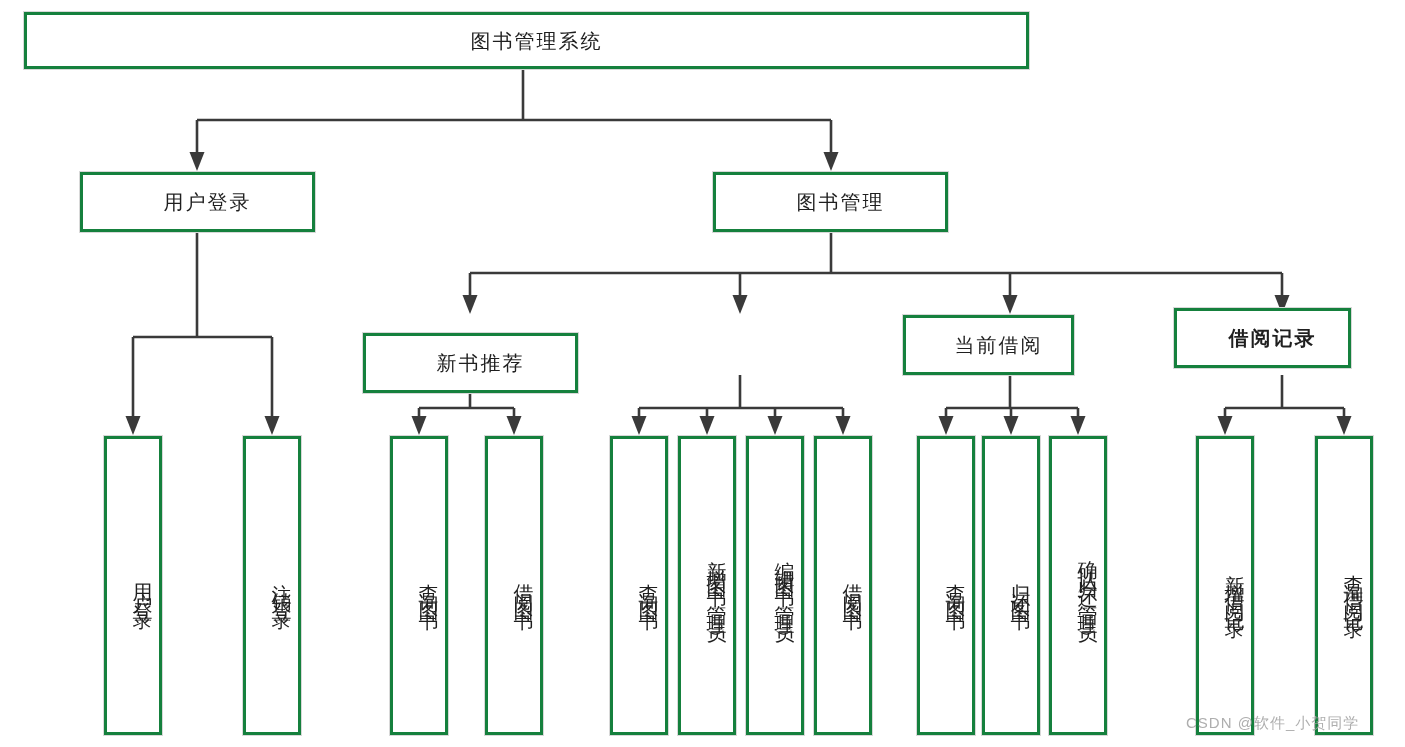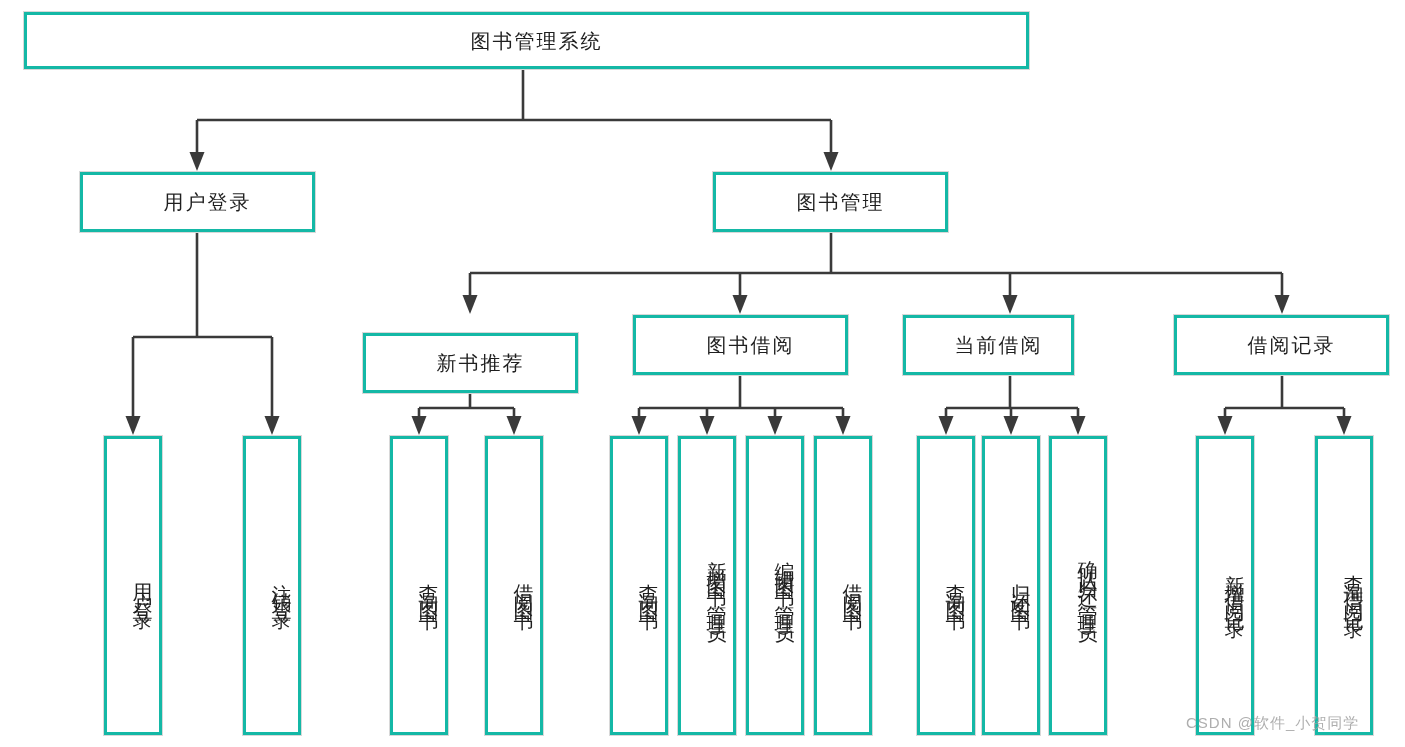--- a/index.html
+++ b/index.html
@@ -3,21 +3,21 @@
 <meta charset="utf-8">
 <style>
   html,body { margin:0; padding:0; background:#ffffff; }
   .stage {
     position:relative; width:1405px; height:747px; background:#ffffff;
     font-family:"Liberation Sans", sans-serif; color:#1f1f1f; overflow:hidden;
   }
   .wires { position:absolute; left:0; top:0; width:1405px; height:747px; }
   .box {
     position:absolute; box-sizing:border-box; background:#ffffff;
-    border:3px solid #14b8a6; display:flex; align-items:center; justify-content:center;
+    border:3px solid #15803d; display:flex; align-items:center; justify-content:center;
     font-size:20px; letter-spacing:2px; text-align:center; line-height:1.2;
     box-shadow:0 0 0 1px #d8d8d8;
     padding-left:20px;
   }
   .vbox {
     writing-mode:vertical-rl; letter-spacing:9px; font-size:20px;
     display:flex; align-items:center; justify-content:center;
   }
   .watermark {
     position:absolute; left:1186px; top:714px; font-size:15px;
@@ -102,27 +102,24 @@
   <div class="box" style="left:80px; top:172px; width:235px; height:60px;">
     <span>用户登录</span>
   </div>
   <div class="box" style="left:713px; top:172px; width:235px; height:60px;">
     <span>图书管理</span>
   </div>
 
   <div class="box" style="left:363px; top:333px; width:215px; height:60px;">
     <span>新书推荐</span>
   </div>
-  <div class="box" style="left:633px; top:315px; width:215px; height:60px;">
-    <span>图书借阅</span>
-  </div>
   <div class="box" style="left:903px; top:315px; width:171px; height:60px;">
     <span>当前借阅</span>
   </div>
-  <div class="box" style="left:1174px; top:315px; width:215px; height:60px;">
+  <div class="box" style="left:1174px; top:308px; width:177px; height:60px;font-weight:bold;">
     <span>借阅记录</span>
   </div>
 
   <div class="box vbox" style="left:104px; top:436px; width:58px; height:299px;">
     <span>用户登录</span>
   </div>
   <div class="box vbox" style="left:243px; top:436px; width:58px; height:299px;">
     <span>注销登录</span>
   </div>
 

